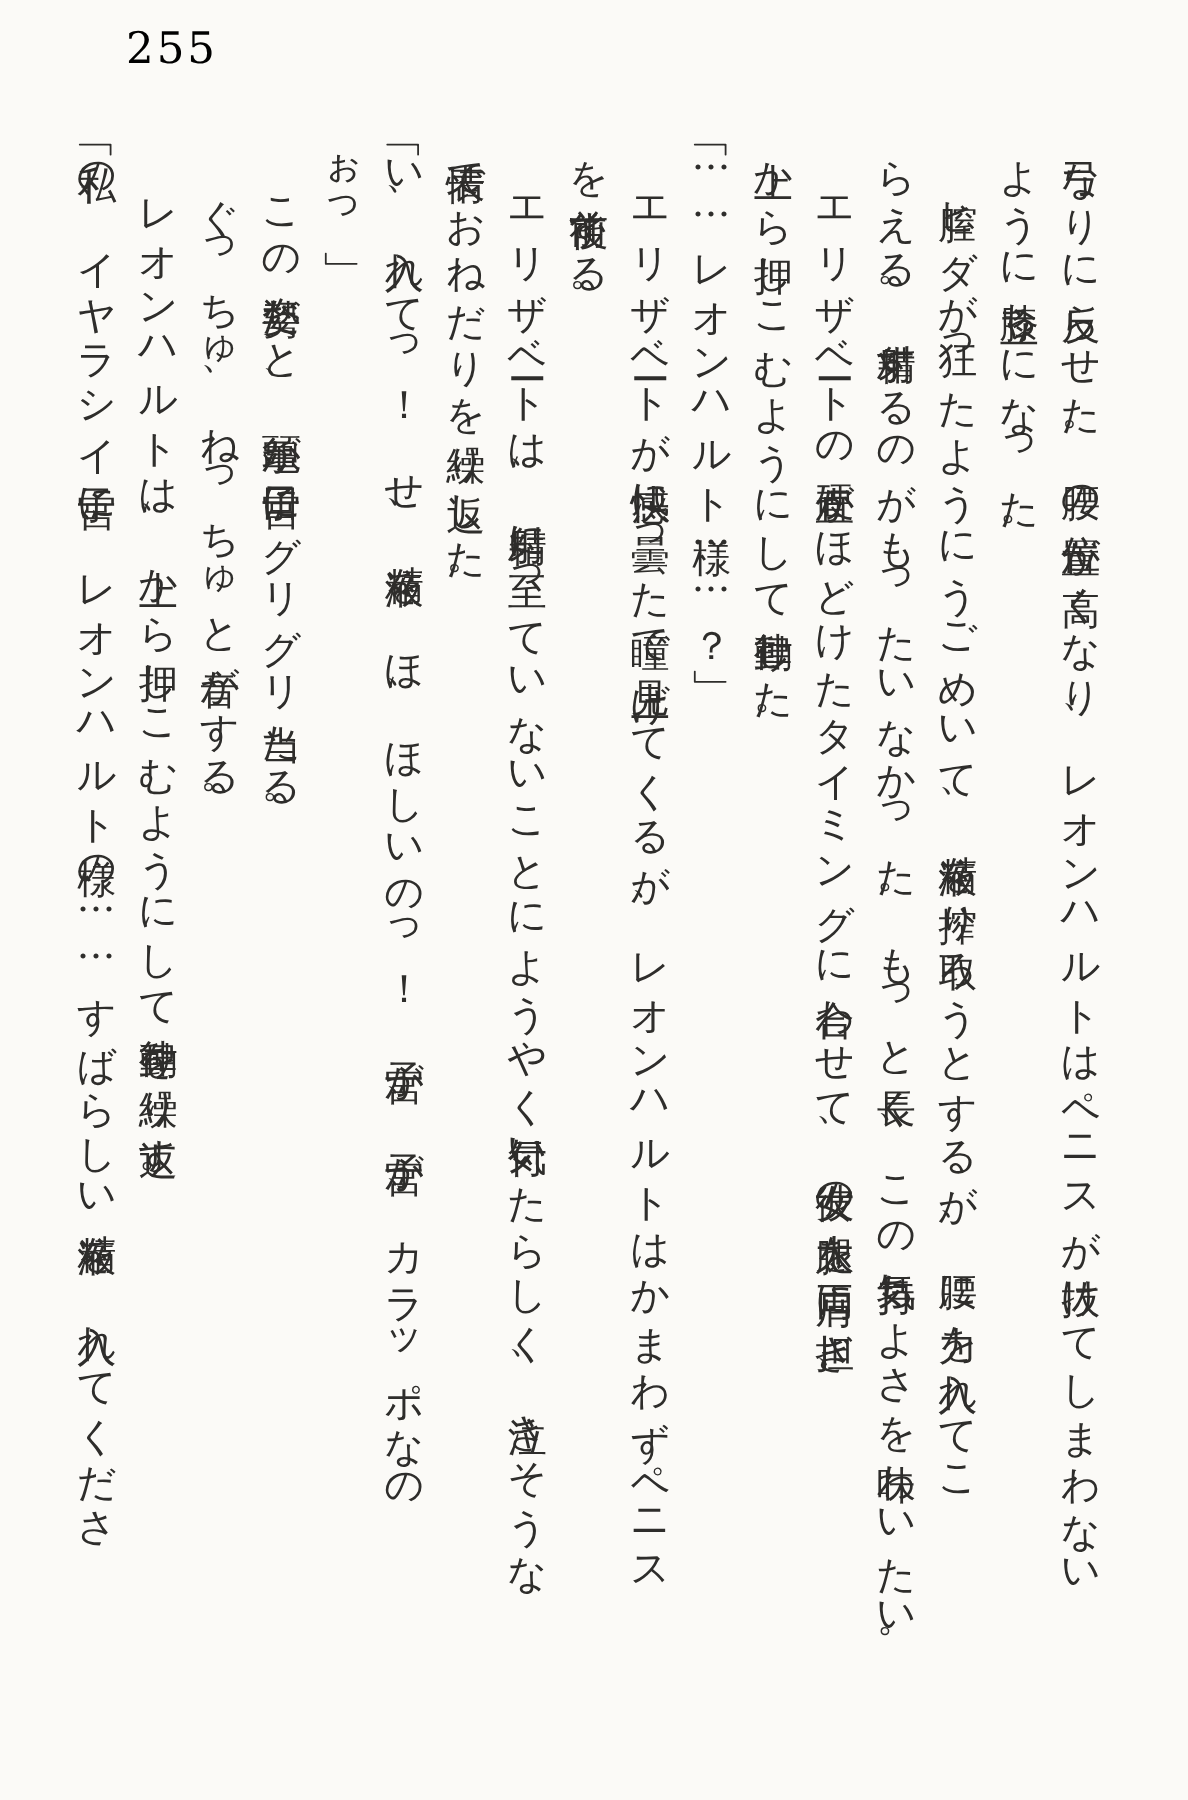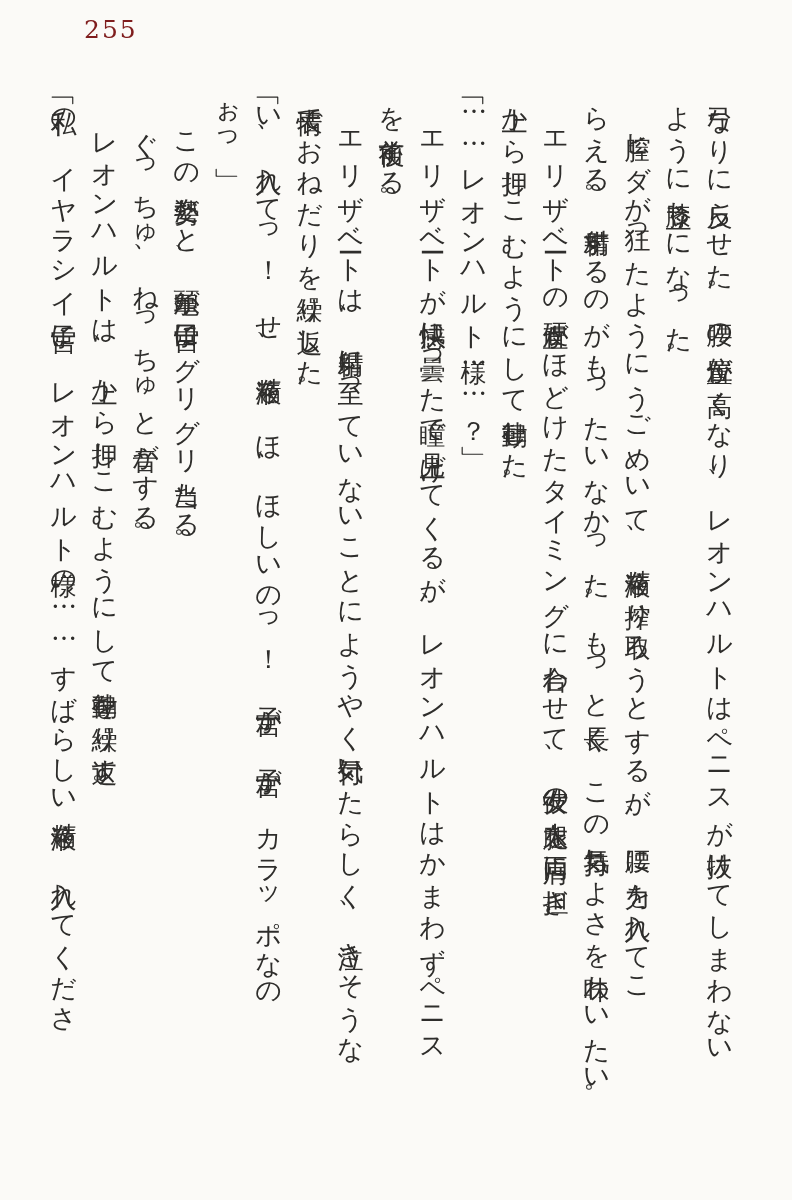--- a/index.html
+++ b/index.html
@@ -17,23 +17,23 @@
     width: 792px;
     height: 1200px;
     background: #fbfaf7;
     color: #2e2d2b;
     font-family: "DejaVu Serif", "Liberation Serif", serif;
   }
   .page-number {
     position: absolute;
     top: 15px;
     left: 84px;
-    font-size: 25px;
+    font-size: 29px;
     letter-spacing: 2px;
-    color: #7f1d1d;
+    color: #000000;
   }
   .text-block {
     position: absolute;
     top: 88px;
     right: 52px;
     height: 1082px;
     writing-mode: vertical-rl;
     text-orientation: upright;
     font-size: 26px;
     line-height: 41px;

